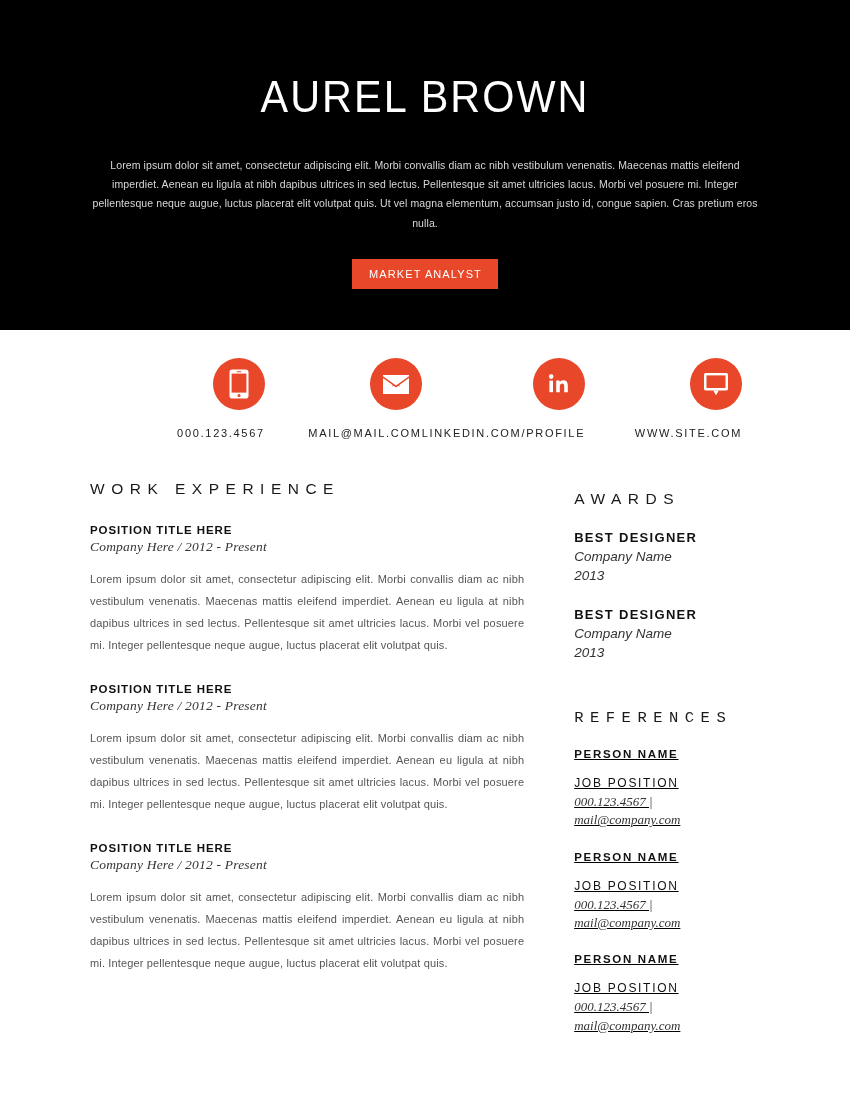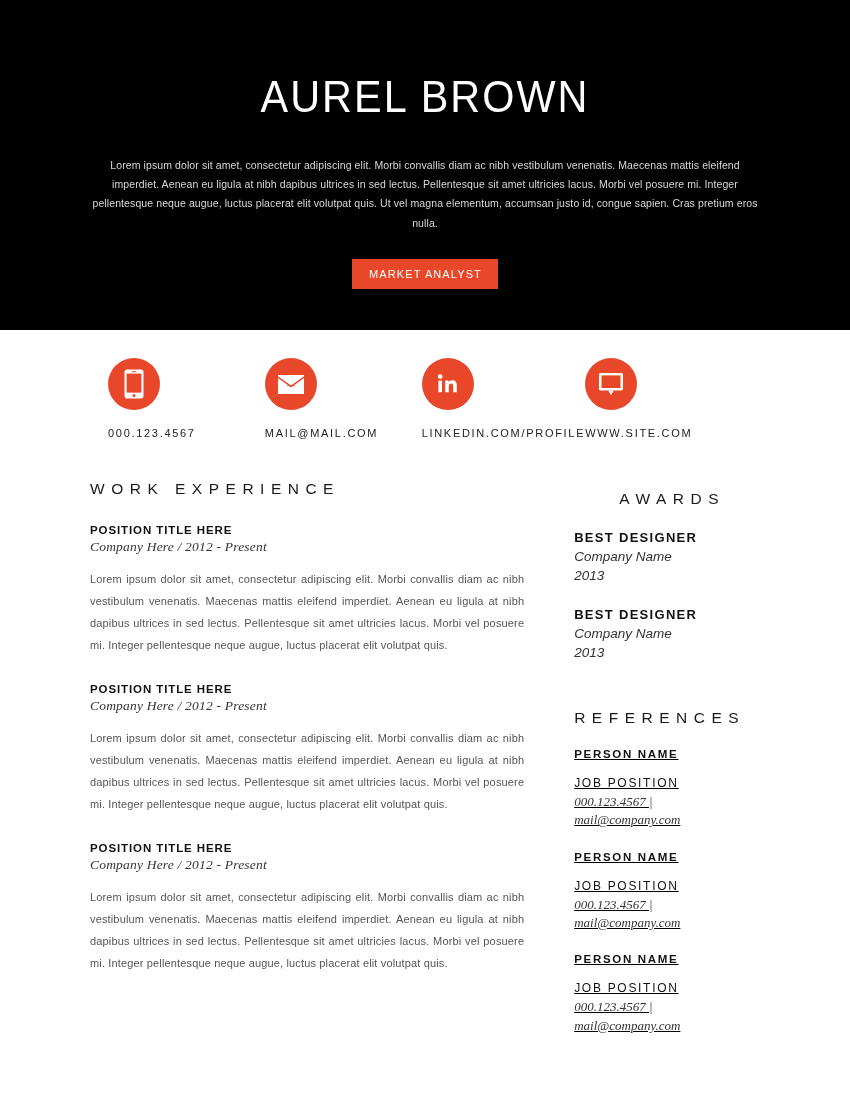--- a/index.html
+++ b/index.html
@@ -77,21 +77,21 @@
   
   .contacts {
     display: flex;
     justify-content: space-between;
     padding: 28px 108px 0 108px;
     box-sizing: border-box;
   }
   .contact-item {
     display: flex;
     flex-direction: column;
-    align-items: flex-start;
+    align-items: flex-end;
     width: 175px;
   }
   .contact-circle {
     width: 52px;
     height: 52px;
     border-radius: 50%;
     background: #e8472a;
     display: flex;
     align-items: center;
     justify-content: center;
@@ -117,22 +117,22 @@
   .col-right { width: 212px; margin-left: 50px; padding-top: 10px; }
 
   .section-title {
     font-size: 15.5px;
     font-weight: 400;
     letter-spacing: 6.5px;
     color: #1a1a1a;
     margin: 0 0 26px 0;
     font-family: "Liberation Sans", sans-serif;
   }
-  .section-title.right { margin-bottom: 22px; text-align: center; }
-  .section-title.refs  { margin-top: 46px; margin-bottom: 21px; }
+  .section-title.right { margin-bottom: 22px; }
+  .section-title.refs  { margin-top: 46px; margin-bottom: 21px; font-family: Liberation Mono, monospace; }
 
   
   .job { margin-bottom: 27px; }
   .job:last-child { margin-bottom: 0; }
   .job-title {
     font-size: 11.5px;
     font-weight: bold;
     letter-spacing: 0.9px;
     color: #111111;
     margin: 8px 0 3px 0;

